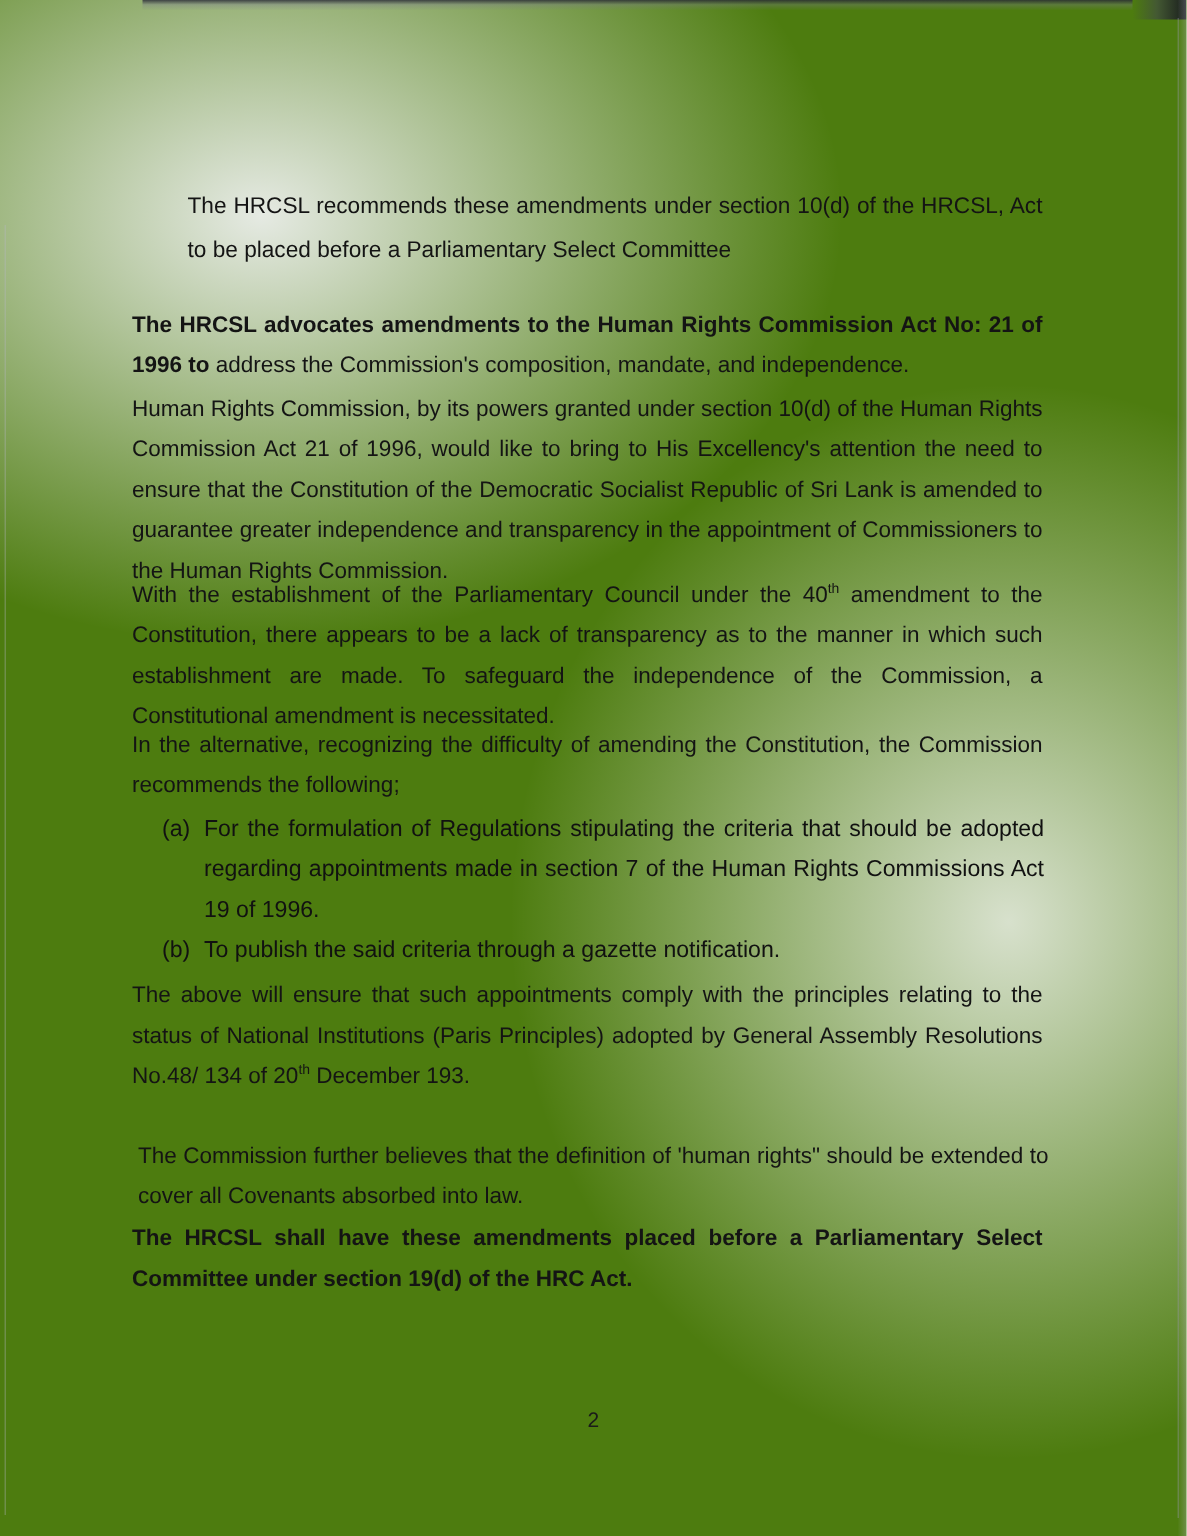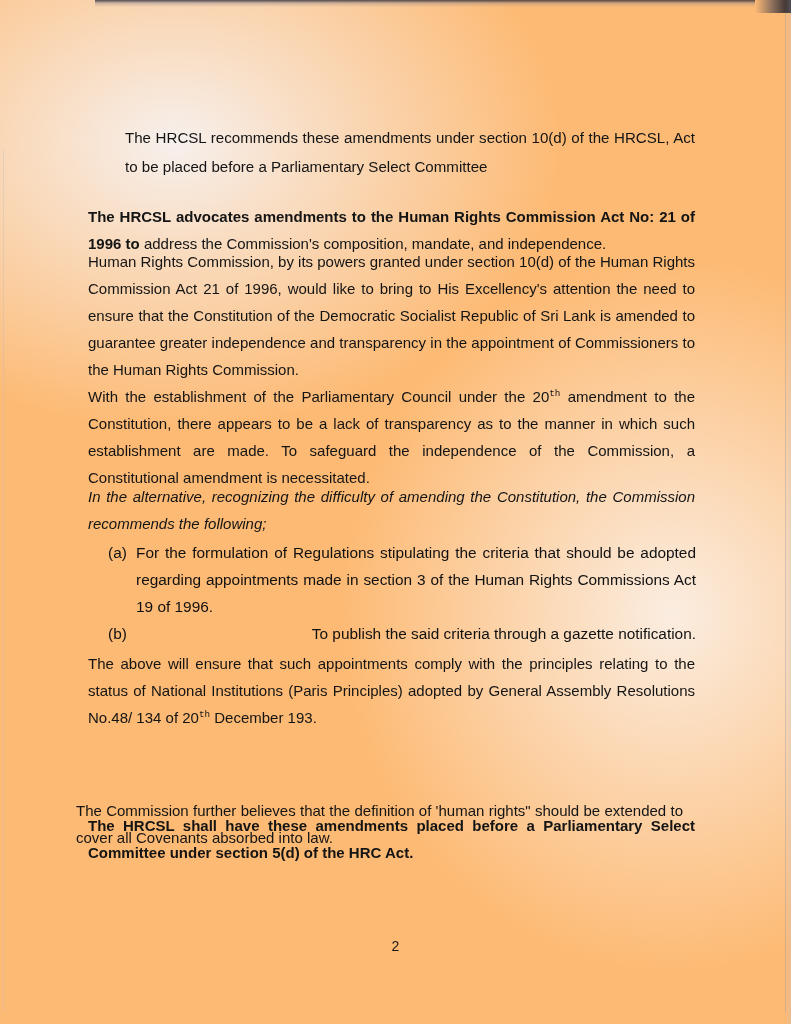--- a/index.html
+++ b/index.html
@@ -7,21 +7,21 @@
     margin: 0;
     padding: 0;
     background: #ffffff;
   }
 
   .page {
     position: relative;
     width: 791px;
     height: 1024px;
     margin: 0 auto;
-    background: #fdba74;
+    background: #4d7c0f;
     overflow: hidden;
     font-family: "Liberation Sans", sans-serif;
     color: #111111;
     -webkit-font-smoothing: antialiased;
   }
 
   
   .scan-top-edge {
     position: absolute;
     top: 0;
@@ -107,35 +107,34 @@
 
   .lead {
     left: 88px;
     top: 203px;
     width: 607px;
   }
   .lead b { font-weight: bold; }
 
   .para-hrc {
     left: 88px;
-    top: 248px;
+    top: 259px;
     width: 607px;
   }
 
   .para-council {
     left: 88px;
     top: 383px;
     width: 607px;
   }
 
   .para-alt {
     left: 88px;
     top: 483px;
     width: 607px;
-    font-style: italic;
   }
 
   .list {
     position: absolute;
     left: 108px;
     top: 539px;
     width: 588px;
     font-size: 15.4px;
     line-height: 27px;
   }
@@ -150,35 +149,34 @@
   }
   .list-item .item-text {
     flex: 1 1 auto;
     text-align: justify;
     text-justify: inter-word;
   }
   .list-item.second {
     margin-top: 0px;
   }
   .list-item.second .item-text {
-    text-align: right;
+    text-align: left;
   }
 
   .para-above {
     left: 88px;
     top: 650px;
     width: 607px;
     text-align: justify;
   }
 
   .para-further {
-    left: 76px;
+    left: 92px;
     top: 757px;
     width: 607px;
-    margin-top: 40px;
   }
 
   .para-closing {
     left: 88px;
     top: 812px;
     width: 607px;
     font-weight: bold;
   }
 
   .page-number {
@@ -188,21 +186,20 @@
     width: 791px;
     text-align: center;
     font-size: 14px;
     color: #1a1a1a;
   }
 
   sup {
     font-size: 0.62em;
     vertical-align: super;
     line-height: 0;
-    font-family: Liberation Mono, monospace;
   }
 </style>
 </head>
 <body>
 
 <div class="page">
 
   <div class="scan-tint"></div>
   <div class="scan-top-edge"></div>
   <div class="scan-top-corner"></div>
@@ -214,40 +211,40 @@
 
     <div class="block intro">The HRCSL recommends these amendments under section 10(d) of the HRCSL, Act  to be placed before a Parliamentary Select Committee</div>
 
     <div class="block lead">
       <b>The HRCSL advocates amendments to the Human Rights Commission Act No: 21 of 1996 to </b><span>address the Commission's composition, mandate, and independence.</span>
     </div>
 
     <div class="block para-hrc">Human Rights Commission, by its powers granted under section 10(d) of the Human Rights Commission Act 21 of 1996, would like to bring to His Excellency's attention the need to ensure that the Constitution of the Democratic Socialist Republic of Sri Lank is amended to guarantee greater independence and transparency in the appointment of Commissioners to the Human Rights Commission.</div>
 
     <div class="block para-council">
-      <span>With the establishment of the Parliamentary Council under the 20</span><sup>th</sup><span> amendment to the Constitution, there appears to be a lack of transparency as to the manner in which such establishment are made. To safeguard the independence of the Commission, a Constitutional amendment is necessitated.</span>
+      <span>With the establishment of the Parliamentary Council under the 40</span><sup>th</sup><span> amendment to the Constitution, there appears to be a lack of transparency as to the manner in which such establishment are made. To safeguard the independence of the Commission, a Constitutional amendment is necessitated.</span>
     </div>
 
     <div class="block para-alt">In the alternative, recognizing the difficulty of amending the Constitution, the Commission recommends the following;</div>
 
     <div class="list">
       <div class="list-item">
         <span class="marker">(a)</span>
-        <span class="item-text">For the formulation of Regulations stipulating the criteria that should be adopted regarding appointments made in section 3 of the Human Rights Commissions Act 19 of 1996.</span>
+        <span class="item-text">For the formulation of Regulations stipulating the criteria that should be adopted regarding appointments made in section 7 of the Human Rights Commissions Act 19 of 1996.</span>
       </div>
       <div class="list-item second">
         <span class="marker">(b)</span>
         <span class="item-text">To publish the said criteria through a gazette notification.</span>
       </div>
     </div>
 
     <div class="block para-above">
       <span>The above will ensure that such appointments comply with the principles relating to the status of National Institutions (Paris Principles) adopted by General Assembly Resolutions No.48/ 134 of 20</span><sup>th</sup><span> December 193.</span>
     </div>
 
     <div class="block para-further">The Commission further believes that the definition of 'human rights" should be extended to cover all  Covenants absorbed into law.</div>
 
-    <div class="block para-closing">The HRCSL shall have these amendments placed before a Parliamentary Select Committee under section 5(d) of the HRC Act.</div>
+    <div class="block para-closing">The HRCSL shall have these amendments placed before a Parliamentary Select Committee under section 19(d) of the HRC Act.</div>
 
     <div class="page-number">2</div>
 
   </div>
 </div>
 
 </body></html>

